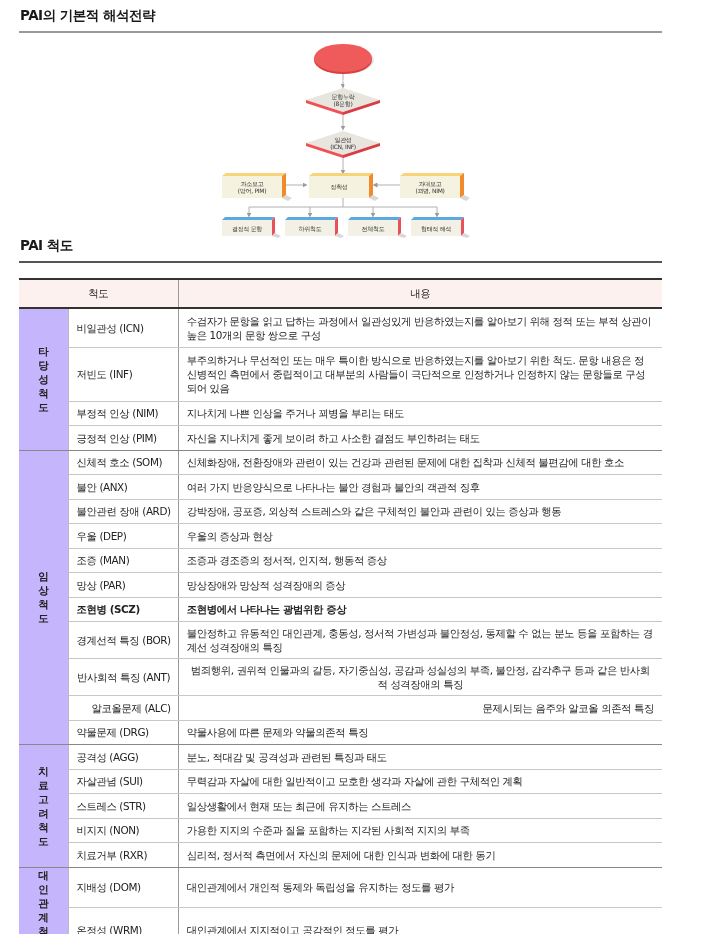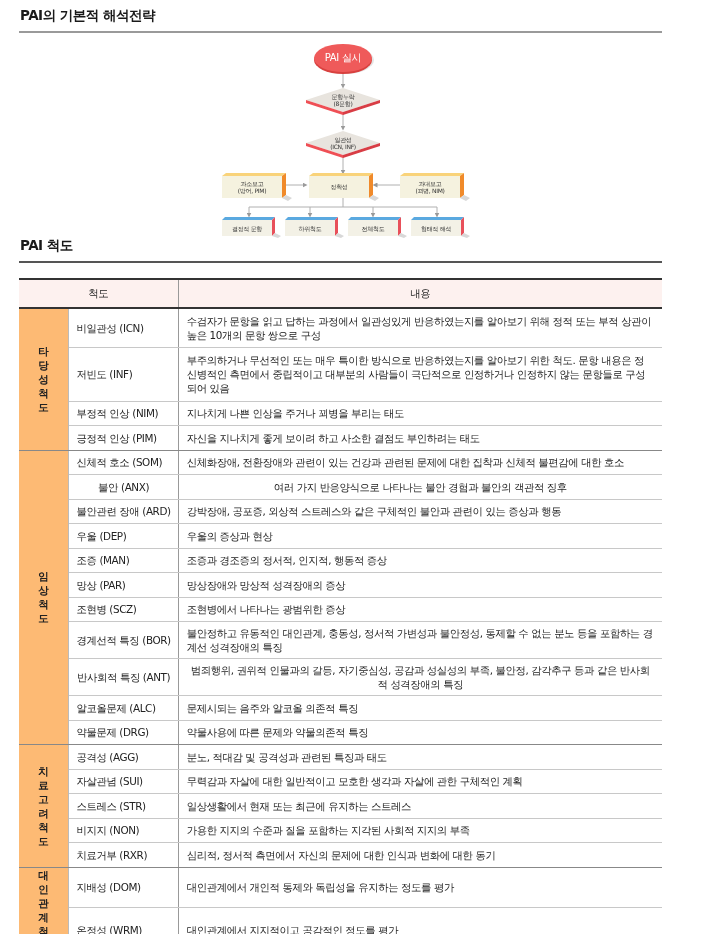--- a/index.html
+++ b/index.html
@@ -6,28 +6,28 @@
   html, body { width: 720px; height: 934px; background: #ffffff; overflow: hidden; }
   body { font-family: "DejaVu Sans", "Liberation Sans", sans-serif; color: #222; position: relative; }
 
   .sec-title { position: absolute; left: 20px; font-size: 13.5px; font-weight: bold; color: #1a1a1a; letter-spacing: -0.5px; }
   .rule { position: absolute; left: 19px; width: 643px; height: 2px; background: #9a9a9a; }
   .rule.dark { background: #555; height: 1.5px; }
 
   
   .flow { position: absolute; left: 0; top: 0; width: 720px; height: 240px; }
   .node-text { position: absolute; font-size: 6px; text-align: center; color: #333; line-height: 7px; letter-spacing: -0.3px; }
-  .oval-text { color: #fff; font-size: 10px; }
+  .oval-text { color: #fff; font-size: 10px; margin-top: 23px; }
 
   
   table.scale { position: absolute; left: 19px; top: 278px; width: 643px; border-collapse: collapse; font-size: 10.4px; letter-spacing: -0.4px; color: #222; }
   table.scale th { background: #fdf1ef; font-weight: normal; font-size: 10.5px; height: 29px; border-top: 2px solid #333; border-bottom: 2px solid #333; color: #222; }
   table.scale th.c-scale { border-right: 1px solid #999; }
   table.scale td { border-bottom: 1px solid #c8c8c8; padding: 0 7px; vertical-align: middle; line-height: 14px; }
-  table.scale td.grp { background: #fdba74; text-align: center; font-weight: bold; font-size: 10.5px; width: 49px; padding: 0 16px; line-height: 14px; border-bottom: 1.5px solid #888; border-right: 1px solid #bbb; }
+  table.scale td.grp { background: #c4b5fd; text-align: center; font-weight: bold; font-size: 10.5px; width: 49px; padding: 0 16px; line-height: 14px; border-bottom: 1.5px solid #888; border-right: 1px solid #bbb; }
   table.scale td.name { width: 110px; border-right: 1px solid #999; padding-left: 8px; white-space: nowrap; }
   table.scale td.desc { padding-left: 8px; padding-right: 8px; }
   table.scale tr.grp-end td { border-bottom: 1.5px solid #888; }
   table.scale tr.last td { border-bottom: 2px solid #1d4ed8; }
 </style>
 </head>
 <body>
 
 <div class="sec-title" style="top:7px;">PAI의 기본적 해석전략</div>
 <div class="rule" style="top:31px;"></div>
@@ -184,53 +184,53 @@
     </tr>
 
     <tr style="height:24.5px;">
       <td class="grp" rowspan="11">
         <div>임상</div>
         <div>척도</div>
       </td>
       <td class="name">신체적 호소 (SOM)</td>
       <td class="desc">신체화장애, 전환장애와 관련이 있는 건강과 관련된 문제에 대한 집착과 신체적 불편감에 대한 호소</td>
     </tr>
-    <tr style="height:24.5px;text-align:center;">
+    <tr style="height:24.5px;">
       <td class="name">불안 (ANX)</td>
       <td class="desc">여러 가지 반응양식으로 나타나는 불안 경험과 불안의 객관적 징후</td>
     </tr>
     <tr style="height:24.5px;">
       <td class="name">불안관련 장애 (ARD)</td>
       <td class="desc">강박장애, 공포증, 외상적 스트레스와 같은 구체적인 불안과 관련이 있는 증상과 행동</td>
     </tr>
     <tr style="height:24.5px;">
       <td class="name">우울 (DEP)</td>
       <td class="desc">우울의 증상과 현상</td>
     </tr>
     <tr style="height:24.5px;">
       <td class="name">조증 (MAN)</td>
       <td class="desc">조증과 경조증의 정서적, 인지적, 행동적 증상</td>
     </tr>
     <tr style="height:24.5px;">
       <td class="name">망상 (PAR)</td>
       <td class="desc">망상장애와 망상적 성격장애의 증상</td>
     </tr>
-    <tr style="height:24.5px;">
+    <tr style="height:24.5px;font-weight:bold;">
       <td class="name">조현병 (SCZ)</td>
       <td class="desc">조현병에서 나타나는 광범위한 증상</td>
     </tr>
     <tr style="height:37px;">
       <td class="name">경계선적 특징 (BOR)</td>
       <td class="desc">불안정하고 유동적인 대인관계, 충동성, 정서적 가변성과 불안정성, 통제할 수 없는 분노 등을 포함하는 경계선 성격장애의 특징</td>
     </tr>
     <tr style="height:37px;text-align:center;">
       <td class="name">반사회적 특징 (ANT)</td>
       <td class="desc">범죄행위, 권위적 인물과의 갈등, 자기중심성, 공감과 성실성의 부족, 불안정, 감각추구 등과 같은 반사회적 성격장애의 특징</td>
     </tr>
-    <tr style="height:24.5px;">
+    <tr style="height:24.5px;text-align:right;">
       <td class="name">알코올문제 (ALC)</td>
       <td class="desc">문제시되는 음주와 알코올 의존적 특징</td>
     </tr>
     <tr class="grp-end" style="height:24.5px;">
       <td class="name">약물문제 (DRG)</td>
       <td class="desc">약물사용에 따른 문제와 약물의존적 특징</td>
     </tr>
 
     <tr style="height:24.5px;">
       <td class="grp" rowspan="5">

